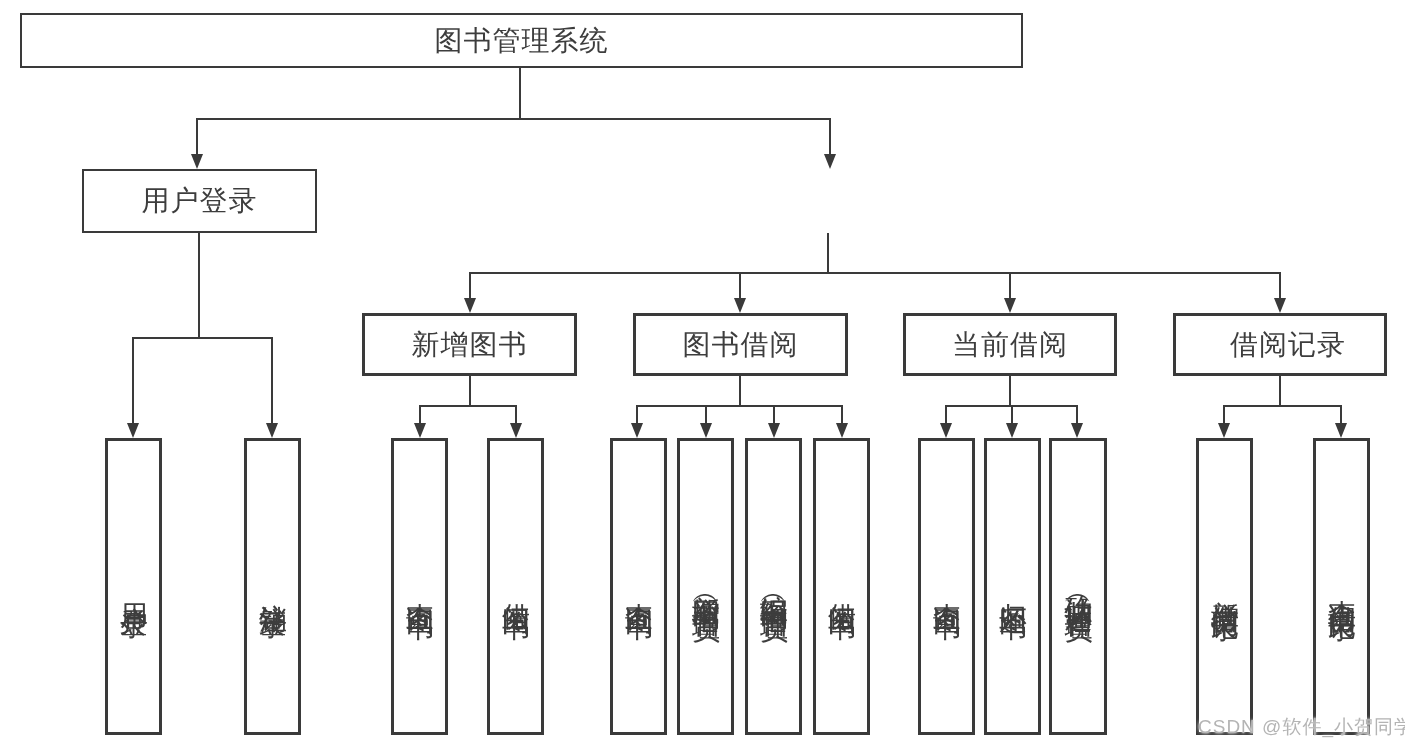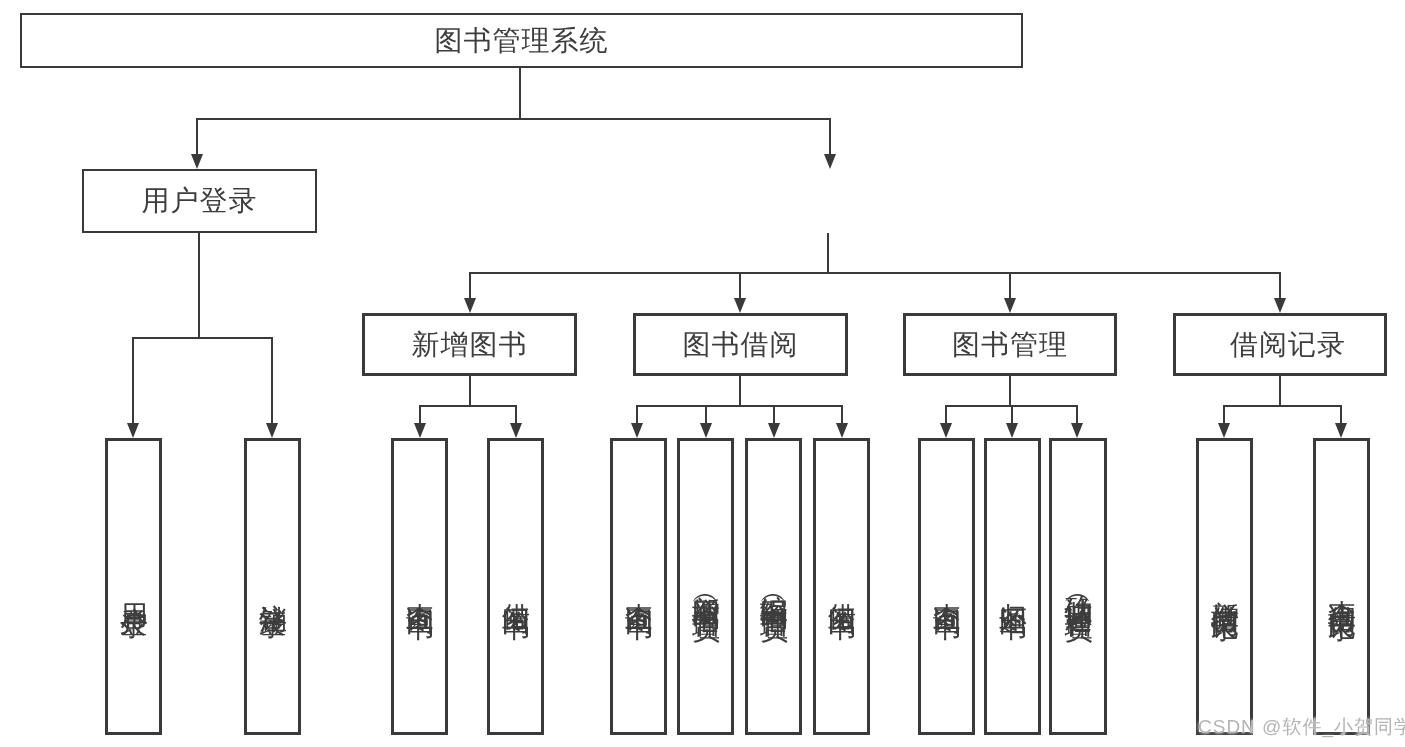--- a/index.html
+++ b/index.html
@@ -93,21 +93,21 @@
   <div class="vl" style="left:1279px;top:272px;height:27px;"></div>
   <div class="arrow" style="left:1274px;top:298px;"></div>
 
   <div class="box lvl3" style="left:362px;top:313px;width:215px;height:63px;">
     <span>新增图书</span>
   </div>
   <div class="box lvl3" style="left:633px;top:313px;width:215px;height:63px;">
     <span>图书借阅</span>
   </div>
   <div class="box lvl3" style="left:903px;top:313px;width:214px;height:63px;">
-    <span>图书管理</span>
+    <span>当前借阅</span>
   </div>
   <div class="box lvl3" style="left:1173px;top:313px;width:214px;height:63px;padding-left:16px;">
     <span>借阅记录</span>
   </div>
 
   <div class="vl" style="left:469px;top:376px;height:29px;"></div>
   <div class="hl" style="left:419px;top:405px;width:98px;"></div>
   <div class="vl" style="left:419px;top:405px;height:18px;"></div>
   <div class="arrow" style="left:414px;top:423px;"></div>
   <div class="vl" style="left:515px;top:405px;height:18px;"></div>

